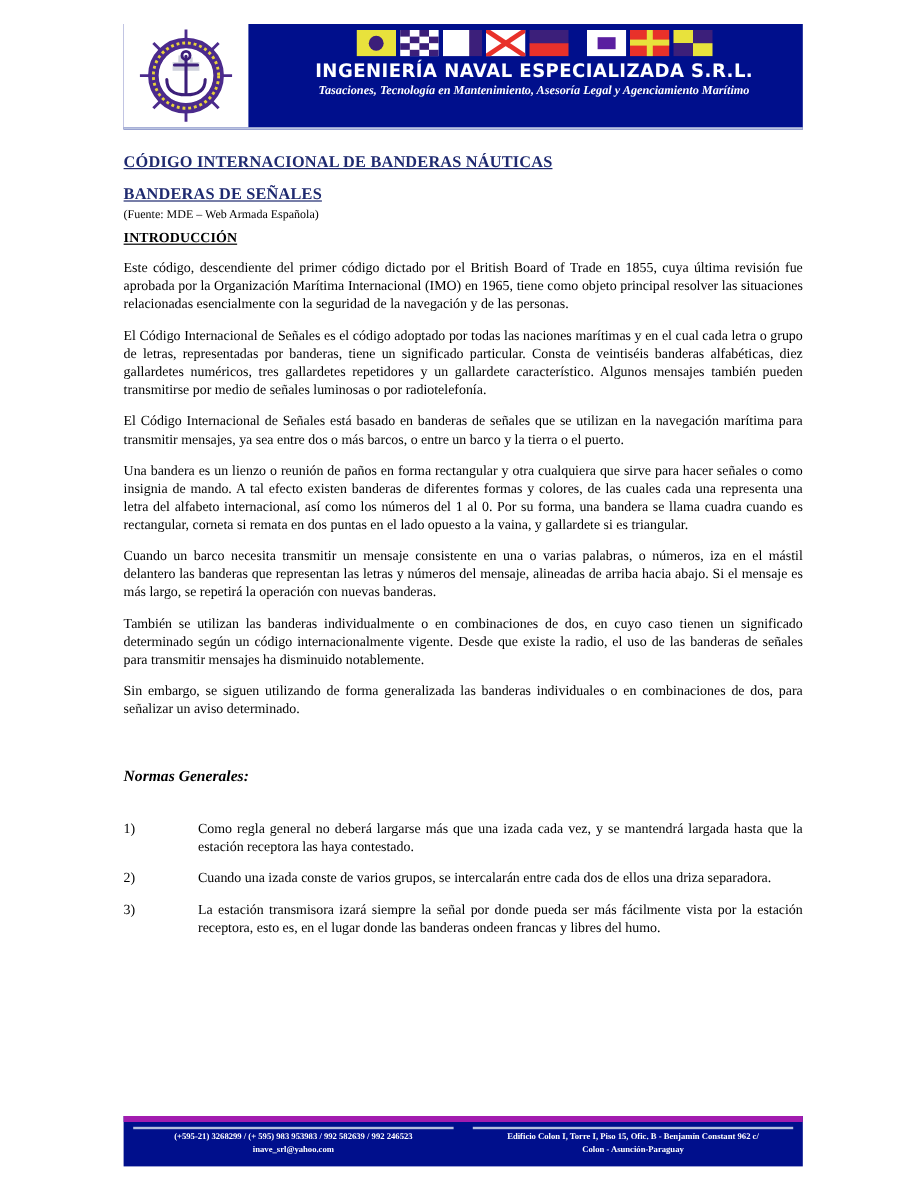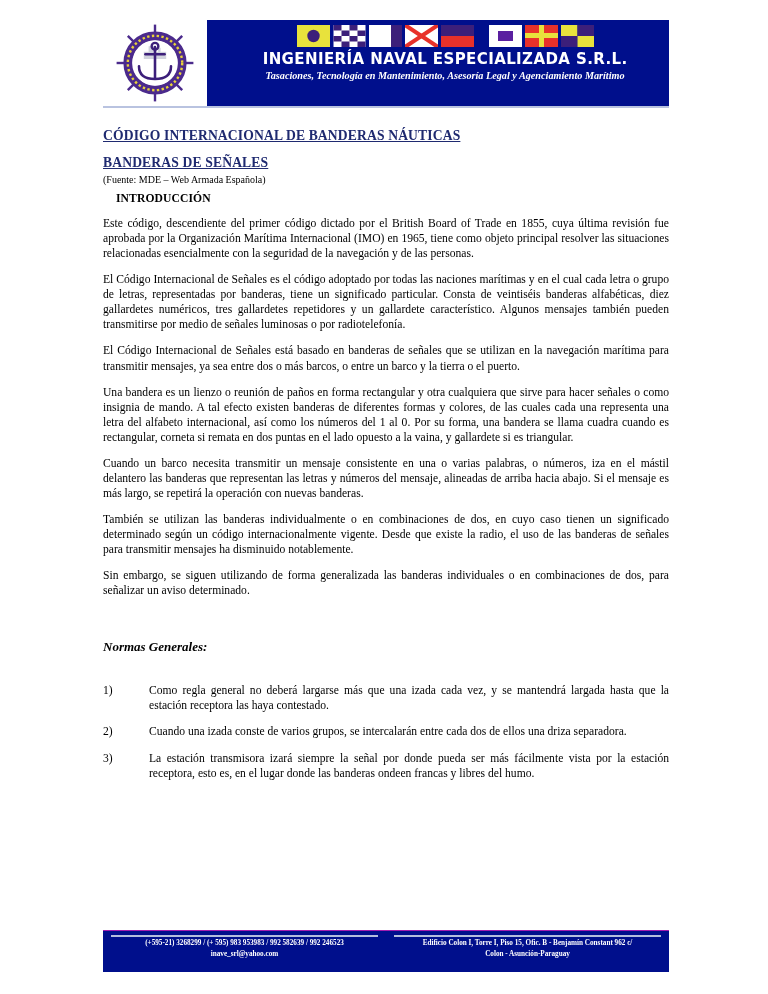--- a/index.html
+++ b/index.html
@@ -138,21 +138,22 @@
   
   .content {
     position: absolute;
     left: 103px;
     top: 192px;
     width: 566px;
   }
   h2.section-heading {
     font-size: 11.6px;
     font-weight: bold;
-    margin: 0 0 11px 13px;
+    margin: 0 0 11px 0;
+    text-decoration: underline;
     letter-spacing: 0.1px;
   }
   p.para {
     font-size: 11.6px;
     line-height: 1.30;
     text-align: justify;
     margin: 0 0 11px 0;
     hyphens: none;
   }
   .rules-heading {
@@ -173,31 +174,32 @@
   .rule-num {
     flex: 0 0 46px;
     font-size: 11.6px;
     line-height: 1.30;
   }
   .rule-text {
     flex: 1 1 auto;
     font-size: 11.6px;
     line-height: 1.30;
     text-align: justify;
+    margin-left: 16px;
   }
 
   
   .footer-band {
     position: absolute;
     left: 103px;
     top: 930px;
     width: 566px;
     height: 42px;
     background: #000f8c;
-    border-top: 1px solid #a21caf;
+    border-top: 5px solid #a21caf;
     box-sizing: border-box;
     display: flex;
     align-items: stretch;
     padding-top: 4px;
   }
   .footer-col {
     flex: 1 1 50%;
     text-align: center;
     color: #ffffff;
     font-size: 7.2px;

